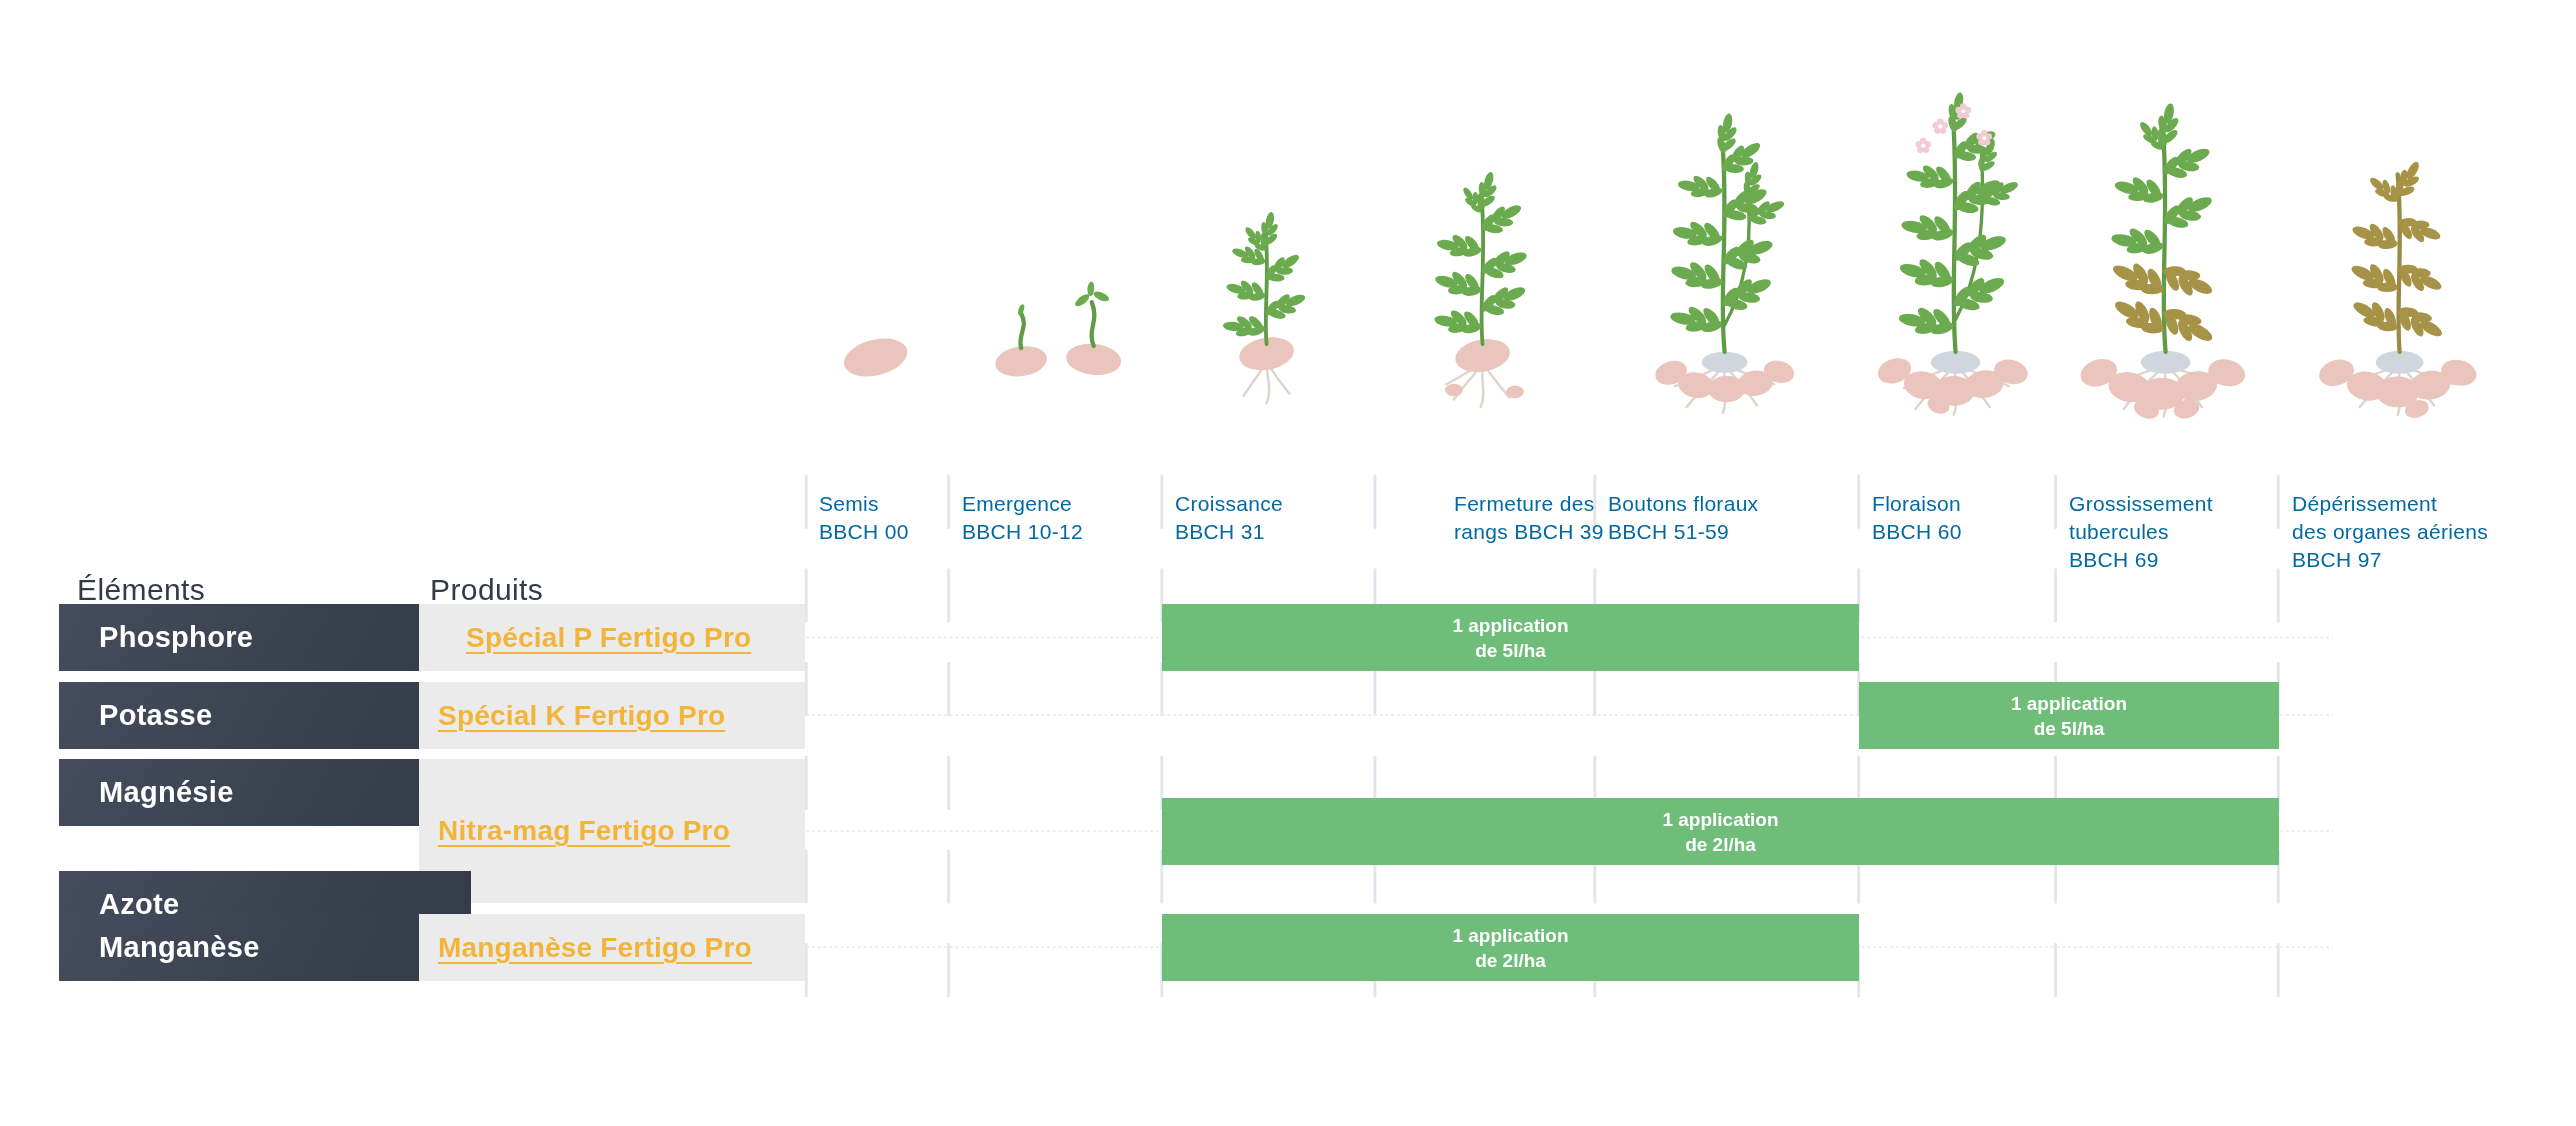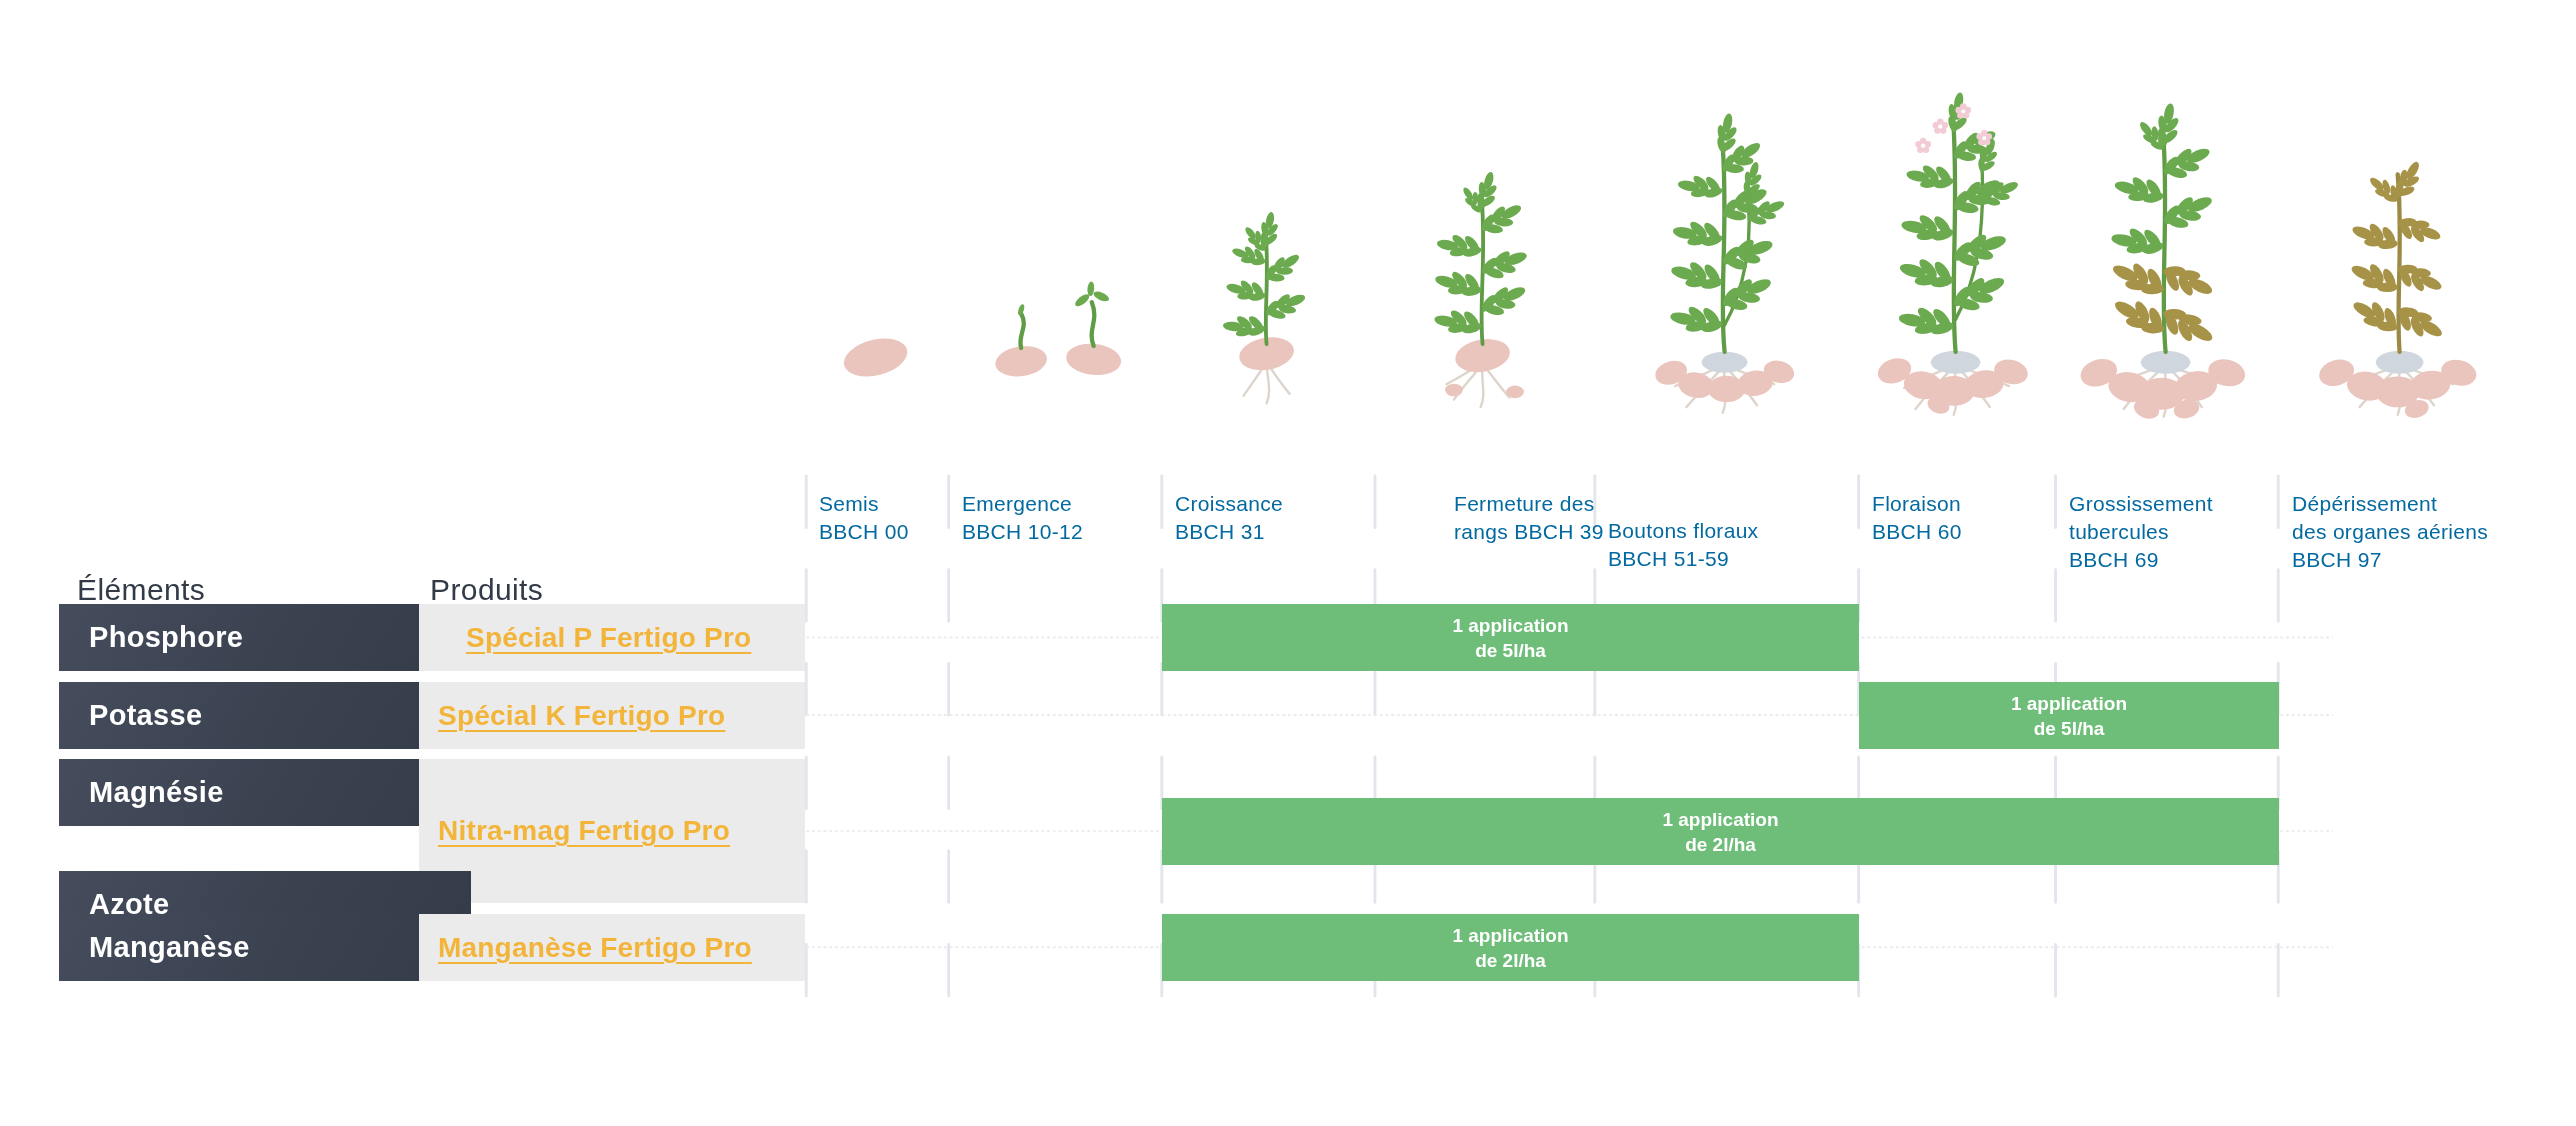--- a/index.html
+++ b/index.html
@@ -19,21 +19,21 @@
   
   .th{
     position:absolute;z-index:3;
     font-size:30px;color:#333b49;font-weight:500;letter-spacing:0.4px;margin-top:20px;
   }
   .el-cell{
     position:absolute;left:59px;width:412px;z-index:3;
     background:linear-gradient(120deg,#454d5d 0%,#3a4250 55%,#343b49 100%);
     display:flex;align-items:center;
     color:#ffffff;font-weight:700;font-size:29px;letter-spacing:0.3px;
-    padding-left:30px;box-sizing:border-box;
+    padding-left:40px;box-sizing:border-box;
   }
   .prod-cell{
     position:absolute;left:419px;width:386px;z-index:3;
     background:#ebebeb;
     display:flex;align-items:center;
     padding-left:19px;box-sizing:border-box;
   }
   .prod-link{
     color:#f3b43a;font-size:28px;font-weight:600;letter-spacing:0.2px;
     text-decoration:underline;text-decoration-thickness:1.9px;text-underline-offset:4.8px;
@@ -105,21 +105,21 @@
       <div>BBCH 10-12</div>
     </div>
     <div class="stage-label" style="left: 1175px; width: 188px;">
       <div>Croissance</div>
       <div>BBCH 31</div>
     </div>
     <div class="stage-label" style="left: 1406px; width: 195px; margin-left: 48px;">
       <div>Fermeture des</div>
       <div>rangs  BBCH 39</div>
     </div>
-    <div class="stage-label" style="left: 1608px; width: 239px; margin-top: 27px;">
+    <div class="stage-label" style="left: 1608px; width: 239px;">
       <div>Boutons floraux</div>
       <div>BBCH 51-59</div>
     </div>
     <div class="stage-label" style="left: 1872px; width: 172px;">
       <div>Floraison</div>
       <div>BBCH 60</div>
     </div>
     <div class="stage-label" style="left: 2069px; width: 198px;">
       <div>Grossissement</div>
       <div>tubercules</div>

